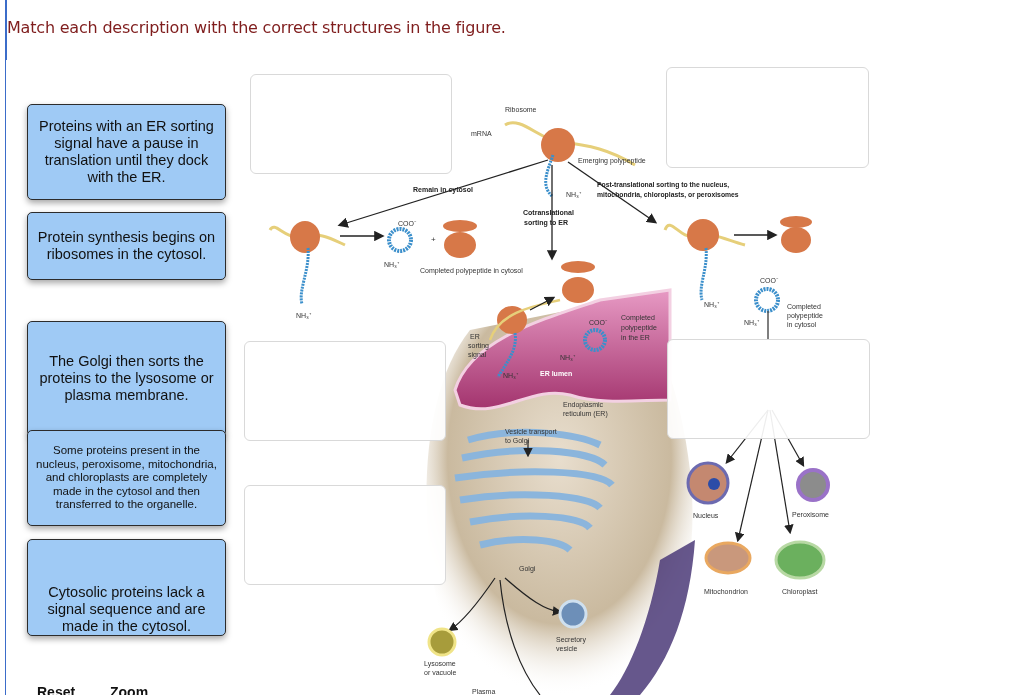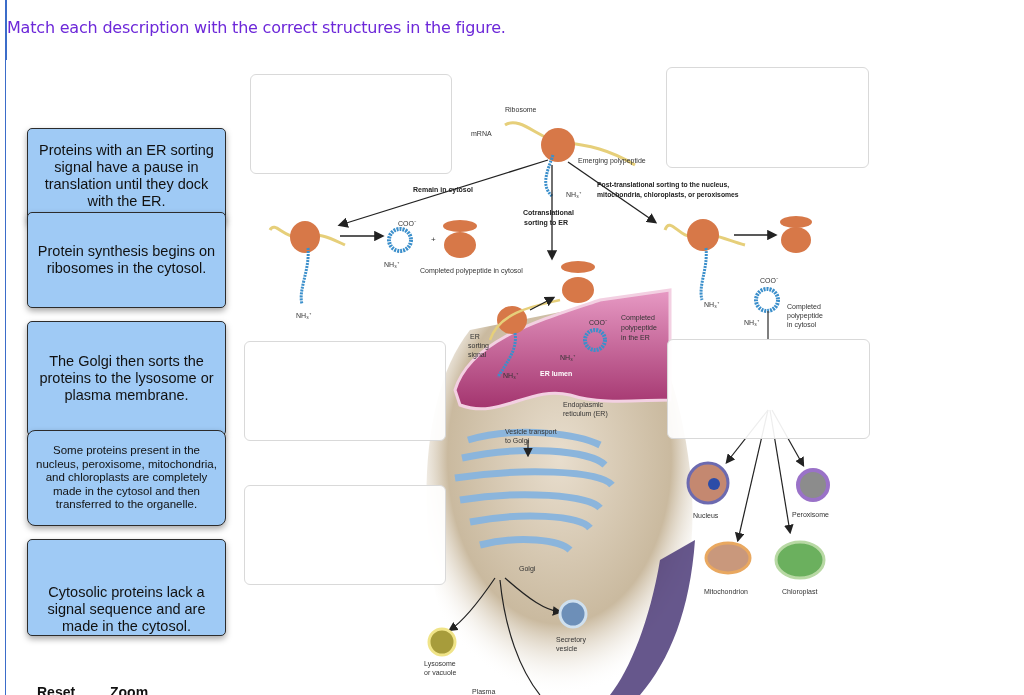--- a/index.html
+++ b/index.html
@@ -3,30 +3,30 @@
 <meta charset="utf-8">
 <style>
   html, body { margin:0; padding:0; }
   body {
     width:1024px; height:695px; overflow:hidden; position:relative;
     background:#ffffff; font-family:"Liberation Sans", sans-serif; color:#222;
   }
   .left-rule { position:absolute; left:5px; top:0; width:2px; height:60px; background:#3b6cc9; }
   .left-rule2 { position:absolute; left:5px; top:60px; width:1px; height:635px; background:#3b6cc9; }
   .instruction {
-    position:absolute; left:7px; top:18px; font-size:16px; color:#6d28d9;
+    position:absolute; left:7px; top:18px; font-size:16px; color:#7f1d1d;
     font-family:"DejaVu Sans", sans-serif; letter-spacing:-0.2px;
   }
   .label-card {
     position:absolute; left:27px; width:199px; background:#9fcaf5;
     border:1px solid #2c2c2c; border-radius:5px; box-shadow:0 3px 6px rgba(0,0,0,0.35);
     display:flex; align-items:center; justify-content:center; text-align:center;
     font-size:14.5px; line-height:17px; color:#111; cursor:grab; padding:0 8px; box-sizing:border-box;
   }
-  .label-card.small { font-size:11.5px; line-height:13.5px;border-radius:8px; }
+  .label-card.small { font-size:11.5px; line-height:13.5px; }
   .drop-zone {
     position:absolute; border:1px solid #d9d9d9; border-radius:6px; background:rgba(255,255,255,0.92);
   }
   .footer-btn { position:absolute; top:684px; font-size:14px; font-weight:bold; color:#111; }
   svg.figure { position:absolute; left:0; top:0; }
   .ftxt { font-family:"Liberation Sans", sans-serif; fill:#333; }
   .fbold { font-family:"Liberation Sans", sans-serif; font-weight:bold; fill:#222; }
 </style>
 </head>
 <body>
@@ -160,24 +160,24 @@
   <text class="ftxt" x="704" y="594" font-size="7">Mitochondrion</text>
   <text class="ftxt" x="782" y="594" font-size="7">Chloroplast</text>
 </svg>
 
 <div class="drop-zone" style="left:250px;top:74px;width:200px;height:98px;"></div>
 <div class="drop-zone" style="left:666px;top:67px;width:201px;height:99px;"></div>
 <div class="drop-zone" style="left:244px;top:341px;width:200px;height:98px;"></div>
 <div class="drop-zone" style="left:667px;top:339px;width:201px;height:98px;"></div>
 <div class="drop-zone" style="left:244px;top:485px;width:200px;height:98px;"></div>
 
-<div class="label-card" style="top:104px;height:96px;margin-top:24px;">
+<div class="label-card" style="top:104px;height:96px;">
   <span>Proteins with an ER sorting signal have a pause in translation until they dock with the ER.</span>
 </div>
-<div class="label-card" style="top:212px;height:96px;">
+<div class="label-card" style="top:212px;height:68px;">
   <span>Protein synthesis begins on ribosomes in the cytosol.</span>
 </div>
 <div class="label-card" style="top:321px;height:115px;">
   <span>The Golgi then sorts the proteins to the lysosome or plasma membrane.</span>
 </div>
 <div class="label-card small" style="top:430px;height:96px;">
   <span>Some proteins present in the nucleus, peroxisome, mitochondria, and chloroplasts are completely made in the cytosol and then transferred to the organelle.</span>
 </div>
 <div class="label-card" style="top:539px;height:97px;align-items:flex-end;">
   <span>Cytosolic proteins lack a signal sequence and are made in the cytosol.</span>

